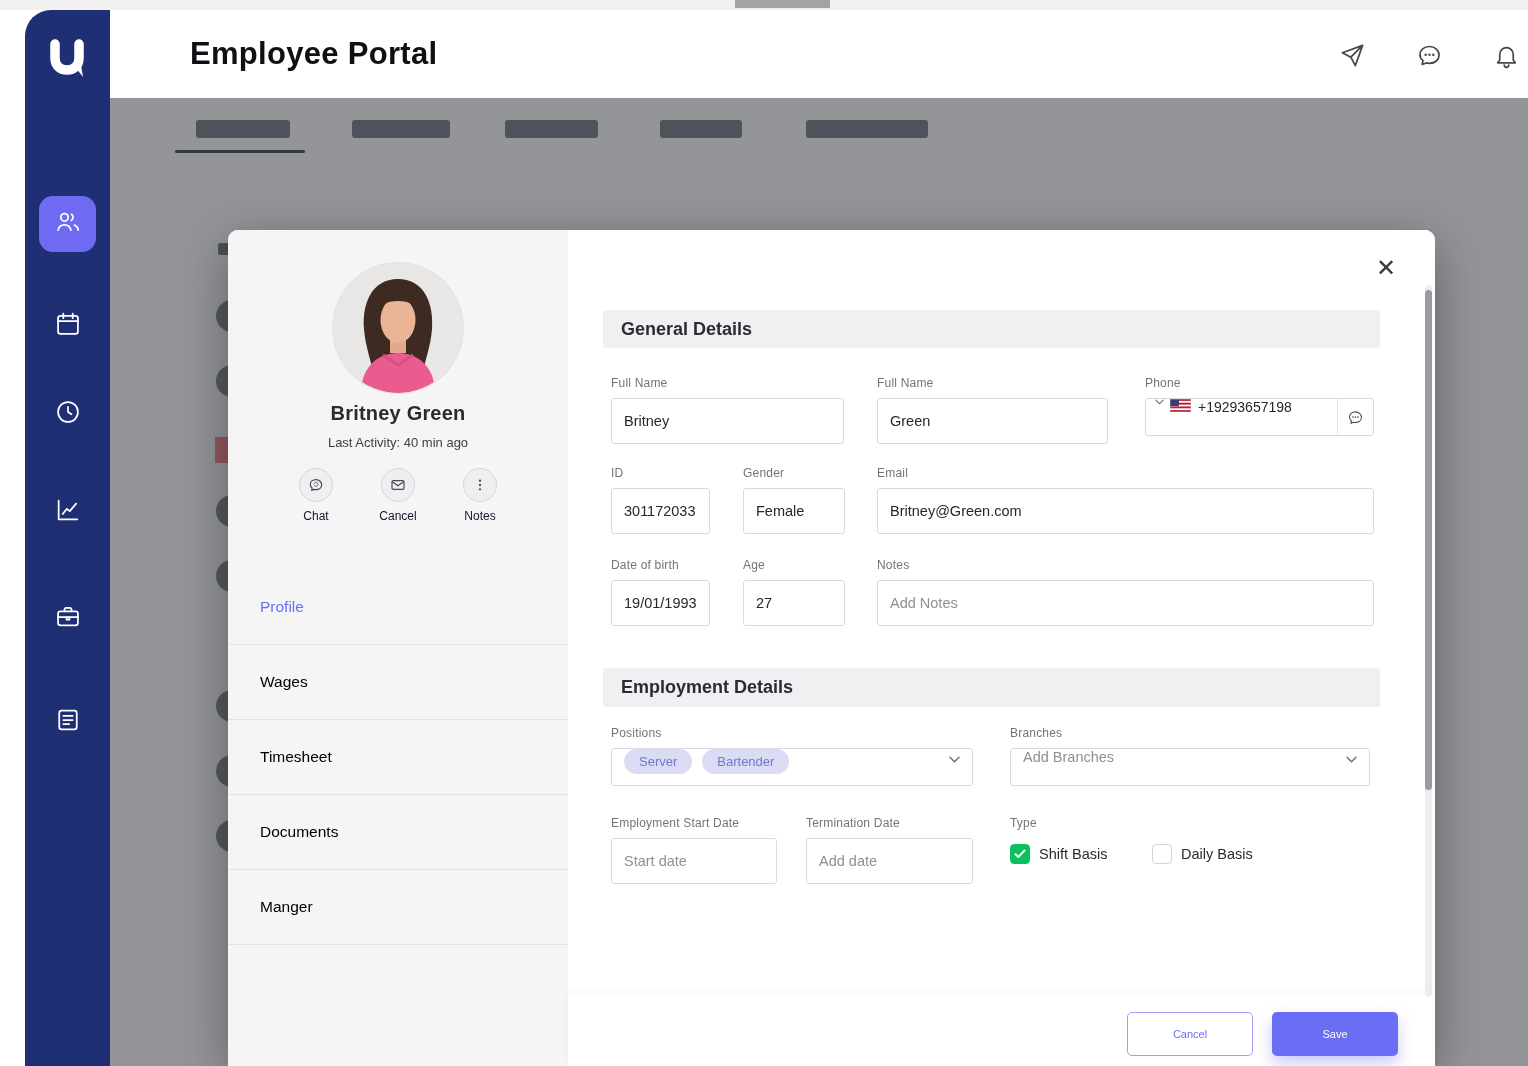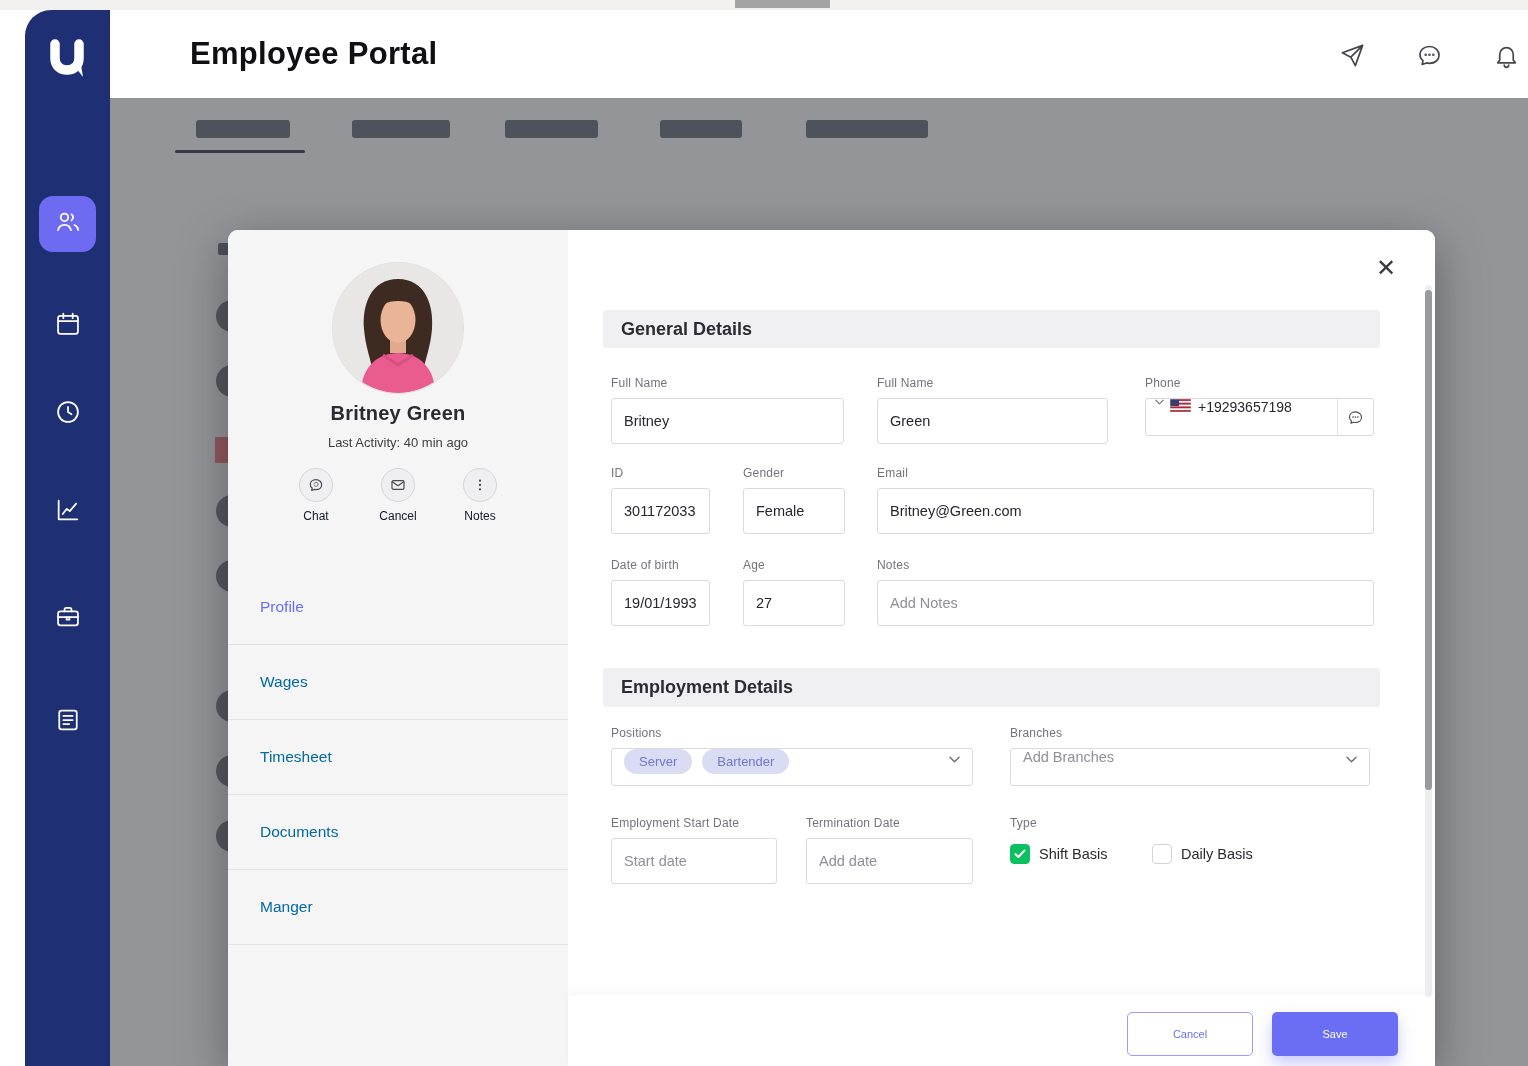--- a/index.html
+++ b/index.html
@@ -33,21 +33,21 @@
   .modal{position:absolute;left:228px;top:230px;width:1207px;height:836px;background:#fff;border-radius:10px 10px 0 0;box-shadow:0 12px 50px rgba(0,0,0,.35)}
   .mleft{position:absolute;left:0;top:0;bottom:0;width:340px;background:#f5f5f6;border-radius:10px 0 0 0}
   .avatar{position:absolute;left:105px;top:33px;width:130px;height:130px;border-radius:50%;overflow:hidden;background:#e9e7e6;box-shadow:0 0 0 1px #e2e2e5}
   .pname{position:absolute;top:172px;width:100%;text-align:center;font-size:20px;font-weight:600;color:#2a2a32;letter-spacing:.2px}
   .pactivity{position:absolute;top:205px;width:100%;text-align:center;font-size:13px;color:#404040}
   .pactions{position:absolute;top:238px;left:0;width:100%;display:flex;justify-content:center;gap:34px}
   .paction{display:flex;flex-direction:column;align-items:center;gap:7px;width:48px;cursor:pointer}
   .pbtn{width:34px;height:34px;border-radius:50%;background:#efeff1;border:1px solid #d6d6db;display:flex;align-items:center;justify-content:center}
   .paction-label{font-size:12px;color:#0f172a}
   .pmenu{position:absolute;top:340px;left:0;width:100%}
-  .pmenu-item{height:75px;display:flex;align-items:center;padding-left:32px;font-size:15.5px;color:#0369a1;border-bottom:1px solid #e3e3e7;cursor:pointer}
+  .pmenu-item{height:75px;display:flex;align-items:center;padding-left:32px;font-size:15.5px;color:#000000;border-bottom:1px solid #e3e3e7;cursor:pointer}
   .pmenu-item.active{color:#6a6ef5}
 
   .mright{position:absolute;left:340px;top:0;right:0;bottom:0;background:#fff;border-radius:0 10px 0 0}
   .close-btn{position:absolute;right:33px;top:22px;width:32px;height:32px;background:none;border:none;font-size:24px;color:#3a3a40;cursor:pointer;line-height:32px;text-align:center}
   .section-bar{position:absolute;left:35px;width:777px;background:#f0f0f2;border-radius:3px;display:flex;align-items:center;padding-left:18px;font-size:18px;font-weight:700;color:#2b2b33}
   .flabel{position:absolute;font-size:12px;color:#73737c;letter-spacing:.2px}
   .tin{position:absolute;height:46px;border:1px solid #d9d9df;border-radius:3px;background:#fff;font-size:14.5px;color:#26262e;padding:0 12px;font-family:inherit;outline:none}
   .tin::placeholder{color:#8f8f98}
   .combo{position:absolute;height:38px;border:1px solid #d9d9df;border-radius:3px;background:#fff;display:flex;padding:0 12px;cursor:pointer}
   .phone-num{font-size:14px;color:#26262e;margin-left:7px}

